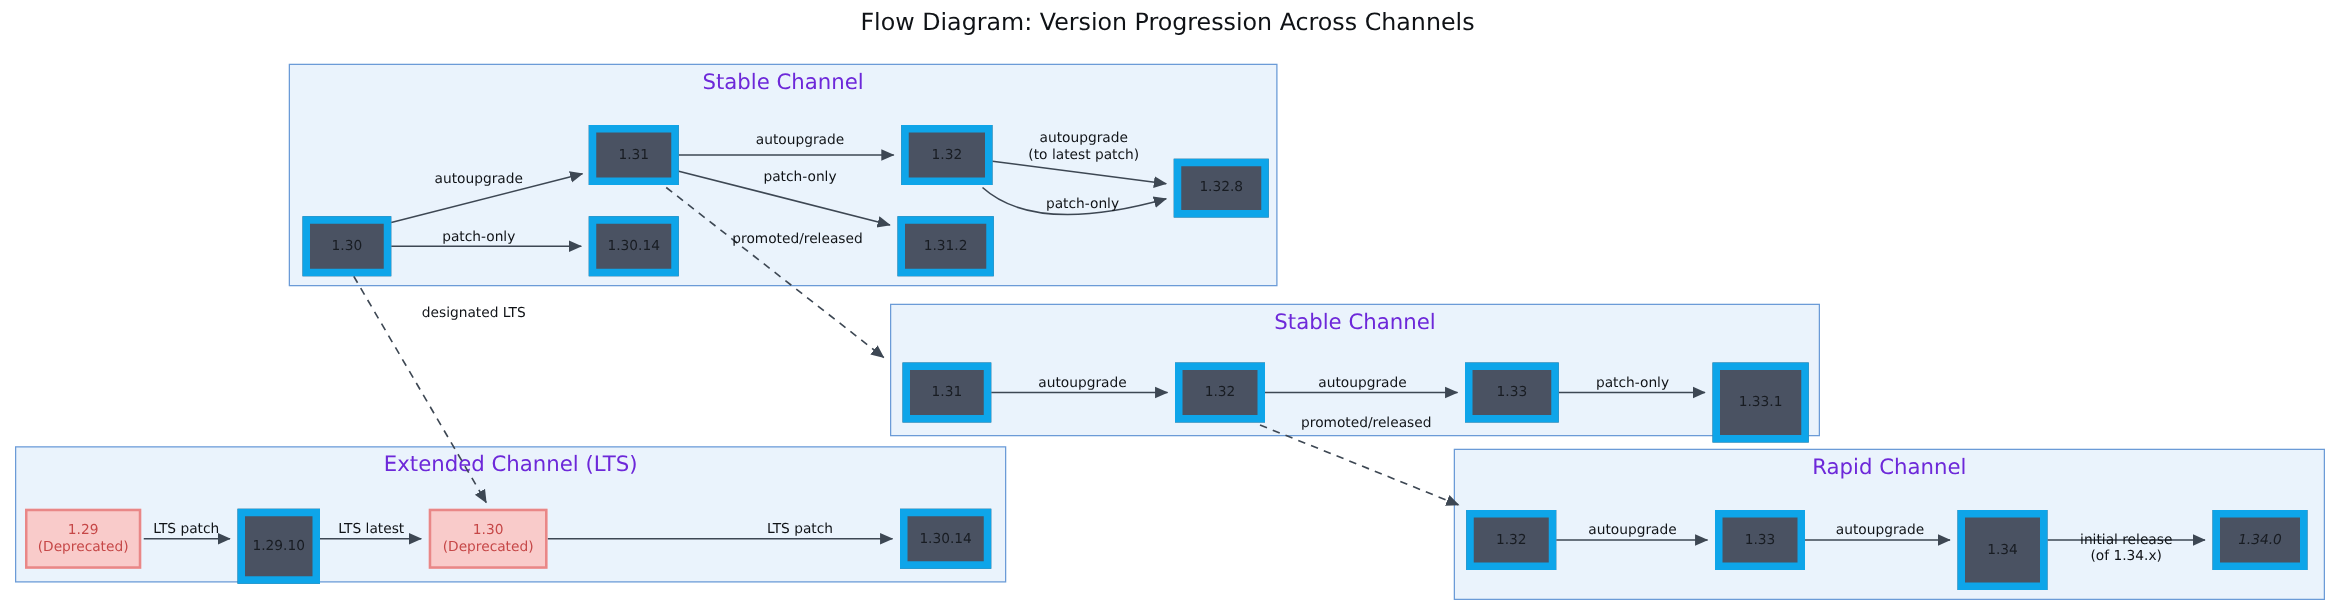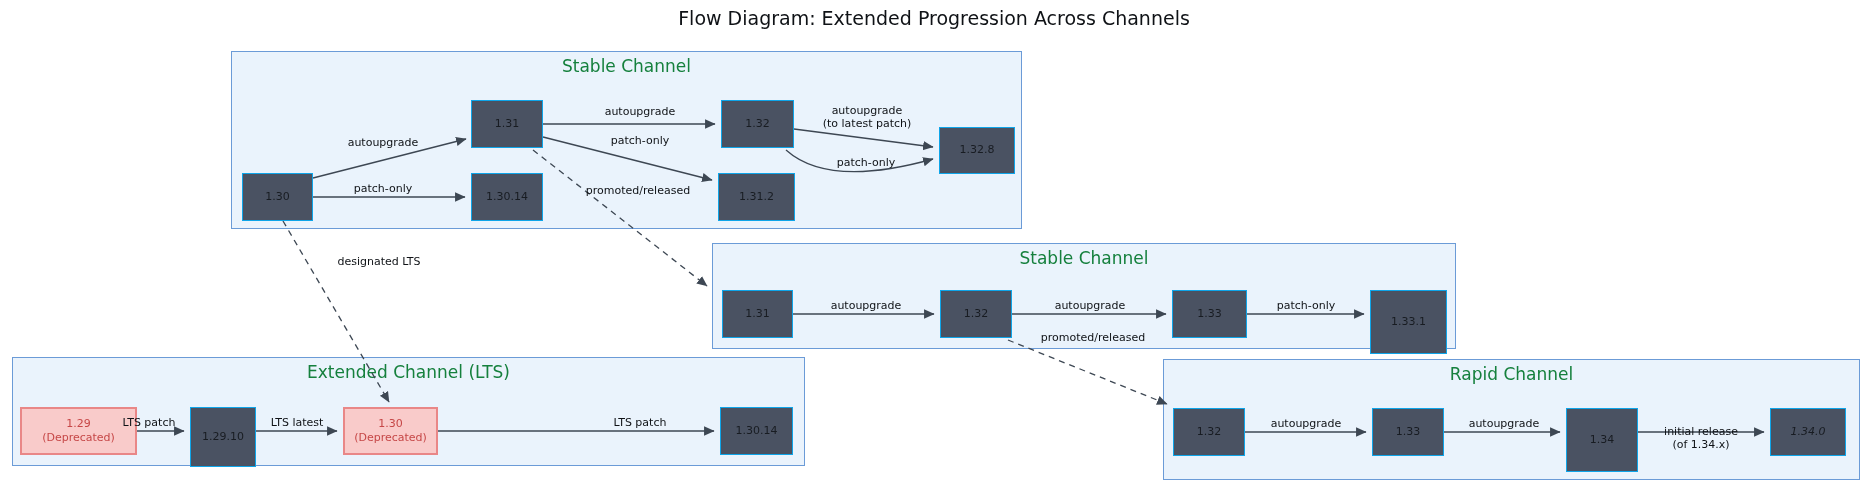--- a/index.html
+++ b/index.html
@@ -2,35 +2,35 @@
 <html><head>
 <meta charset="utf-8">
 <style>
   html,body{margin:0;padding:0;background:#ffffff;}
   #canvas{position:relative;width:1868px;height:485px;background:#ffffff;
           font-family:"DejaVu Sans", sans-serif;overflow:hidden;}
   .main-title{position:absolute;left:0;top:7px;width:100%;text-align:center;
               font-size:19px;color:#0f1216;}
   .cluster{position:absolute;background:#eaf3fc;border:1.5px solid #6b9bd7;box-sizing:border-box;}
   .cluster-title{position:absolute;transform:translateX(-50%);font-size:17px;
-                 color:#15803d;white-space:nowrap;}
+                 color:#6d28d9;white-space:nowrap;}
   .node{position:absolute;display:flex;align-items:center;justify-content:center;
         box-sizing:border-box;font-size:11px;line-height:1.3;text-align:center;
         white-space:pre-line;}
-  .node.normal{background:#4a5262;border:1px solid #0ea5e9;color:#181c22;}
+  .node.normal{background:#4a5262;border:6px solid #0ea5e9;color:#181c22;}
   .node.deprecated{background:#f9cbca;border:2px solid #e98787;color:#c64747;}
   .edge-label{position:absolute;transform:translate(-50%,-50%);font-size:11px;
               color:#0f1216;white-space:pre;text-align:center;line-height:1.2;}
   #edges{position:absolute;left:0;top:0;}
 </style>
 </head>
 <body>
 
 <div id="canvas">
-  <div class="main-title">Flow Diagram: Extended Progression Across Channels</div>
+  <div class="main-title">Flow Diagram: Version Progression Across Channels</div>
   <div id="cluster-layer">
       <div class="cluster" style="left: 231px; top: 51px; width: 791px; height: 178px;"></div>
       <div class="cluster-title" style="left: 626.5px; top: 56px;">Stable Channel</div>
       <div class="cluster" style="left: 712px; top: 243px; width: 744px; height: 106px;"></div>
       <div class="cluster-title" style="left: 1084px; top: 248px;">Stable Channel</div>
       <div class="cluster" style="left: 12px; top: 357px; width: 793px; height: 109px;"></div>
       <div class="cluster-title" style="left: 408.5px; top: 362px;">Extended Channel (LTS)</div>
       <div class="cluster" style="left: 1163px; top: 359px; width: 697px; height: 121px;"></div>
       <div class="cluster-title" style="left: 1511.5px; top: 364px;">Rapid Channel</div>
     </div>
@@ -65,40 +65,40 @@
       <div class="node normal" style="left: 471px; top: 100px; width: 72px; height: 48px;">1.31</div>
       <div class="node normal" style="left: 721px; top: 100px; width: 73px; height: 48px;">1.32</div>
       <div class="node normal" style="left: 939px; top: 127px; width: 76px; height: 47px; text-align: right;">1.32.8</div>
       <div class="node normal" style="left: 242px; top: 173px; width: 71px; height: 48px;">1.30</div>
       <div class="node normal" style="left: 471px; top: 173px; width: 72px; height: 48px;">1.30.14</div>
       <div class="node normal" style="left: 718px; top: 173px; width: 77px; height: 48px;">1.31.2</div>
       <div class="node normal" style="left: 722px; top: 290px; width: 71px; height: 48px;">1.31</div>
       <div class="node normal" style="left: 940px; top: 290px; width: 72px; height: 48px;">1.32</div>
       <div class="node normal" style="left: 1172px; top: 290px; width: 75px; height: 48px;">1.33</div>
       <div class="node normal" style="left: 1370px; top: 290px; width: 77px; height: 64px;">1.33.1</div>
-      <div class="node deprecated" style="left: 20px; top: 407px; width: 117px; height: 48px;">1.29
+      <div class="node deprecated" style="left: 20px; top: 407px; width: 93px; height: 48px;">1.29
 (Deprecated)</div>
       <div class="node normal" style="left: 190px; top: 407px; width: 66px; height: 60px;">1.29.10</div>
       <div class="node deprecated" style="left: 343px; top: 407px; width: 95px; height: 48px;">1.30
 (Deprecated)</div>
       <div class="node normal" style="left: 720px; top: 407px; width: 73px; height: 48px;">1.30.14</div>
       <div class="node normal" style="left: 1173px; top: 408px; width: 72px; height: 48px;">1.32</div>
       <div class="node normal" style="left: 1372px; top: 408px; width: 72px; height: 48px;">1.33</div>
       <div class="node normal" style="left: 1566px; top: 408px; width: 72px; height: 64px;">1.34</div>
       <div class="node normal" style="left: 1770px; top: 408px; width: 76px; height: 48px; font-style: italic;">1.34.0</div>
     </div>
   <div id="label-layer">
       <div class="edge-label" style="left: 383px; top: 143px;">autoupgrade</div>
       <div class="edge-label" style="left: 383px; top: 189px;">patch-only</div>
       <div class="edge-label" style="left: 640px; top: 112px;">autoupgrade</div>
       <div class="edge-label" style="left: 640px; top: 141px;">patch-only</div>
       <div class="edge-label" style="left: 867px; top: 117px;">autoupgrade
 (to latest patch)</div>
       <div class="edge-label" style="left: 866px; top: 163px;">patch-only</div>
-      <div class="edge-label" style="left: 379px; top: 262px;">designated LTS</div>
+      <div class="edge-label" style="left: 379px; top: 250px;">designated LTS</div>
       <div class="edge-label" style="left: 638px; top: 191px;">promoted/released</div>
       <div class="edge-label" style="left: 1093px; top: 338px;">promoted/released</div>
       <div class="edge-label" style="left: 866px; top: 306px;">autoupgrade</div>
       <div class="edge-label" style="left: 1090px; top: 306px;">autoupgrade</div>
       <div class="edge-label" style="left: 1306px; top: 306px;">patch-only</div>
       <div class="edge-label" style="left: 149px; top: 423px;">LTS patch</div>
       <div class="edge-label" style="left: 297px; top: 423px;">LTS latest</div>
       <div class="edge-label" style="left: 640px; top: 423px;">LTS patch</div>
       <div class="edge-label" style="left: 1306px; top: 424px;">autoupgrade</div>
       <div class="edge-label" style="left: 1504px; top: 424px;">autoupgrade</div>

